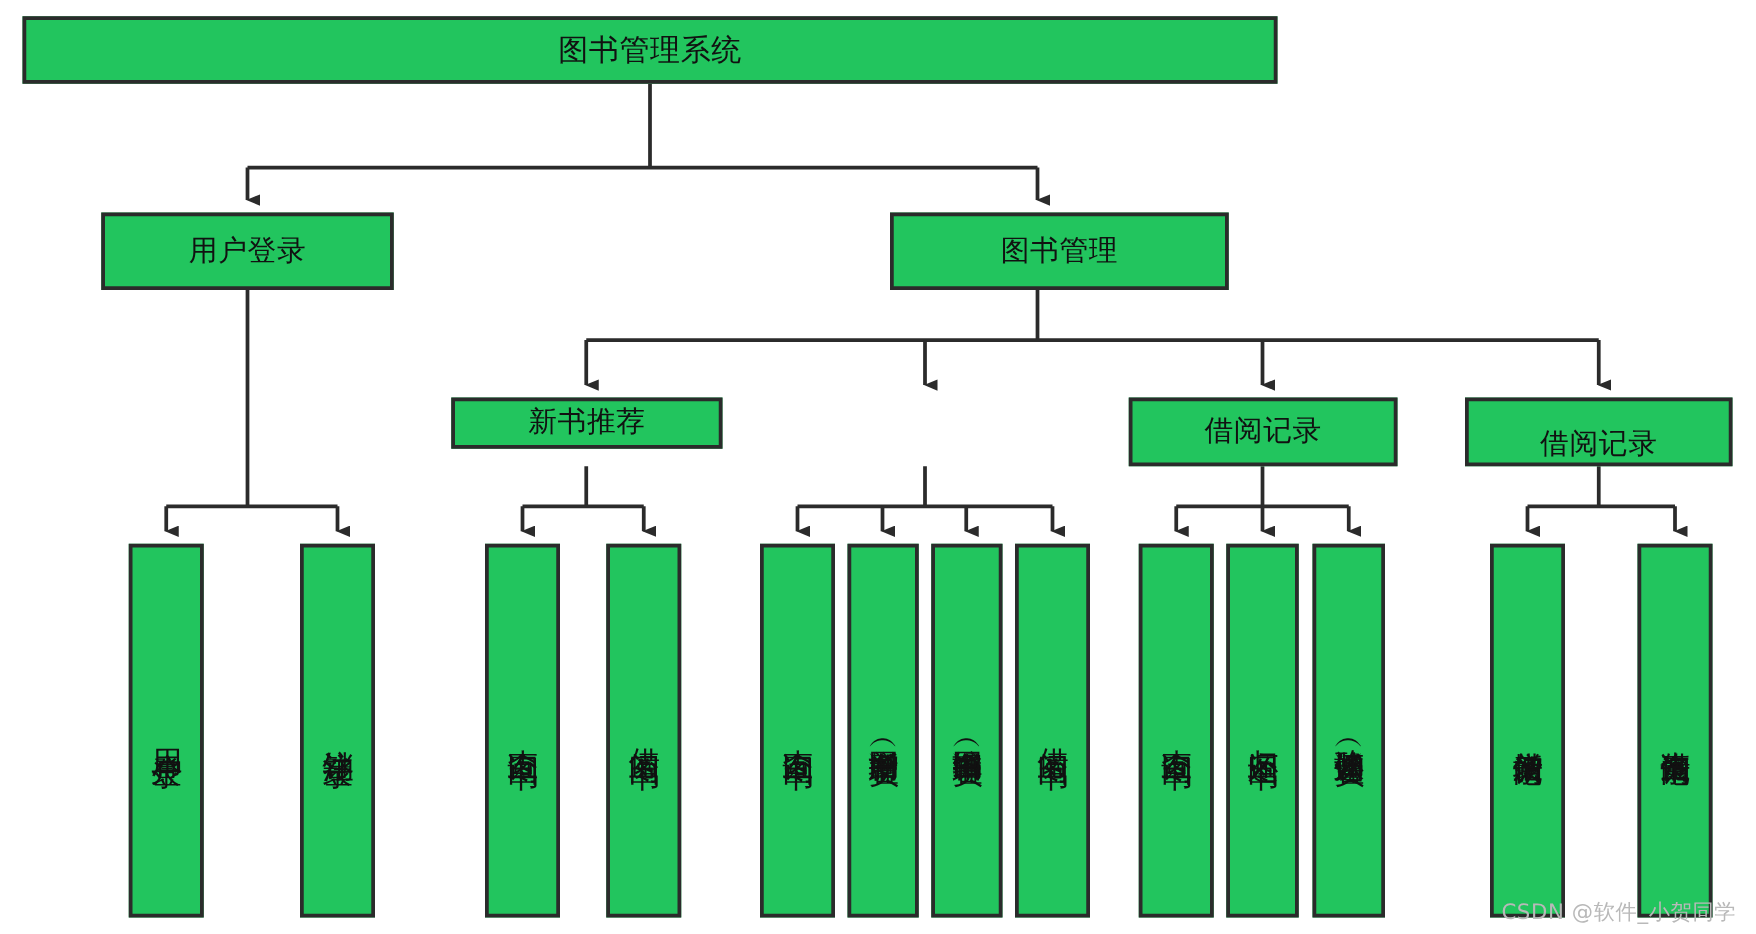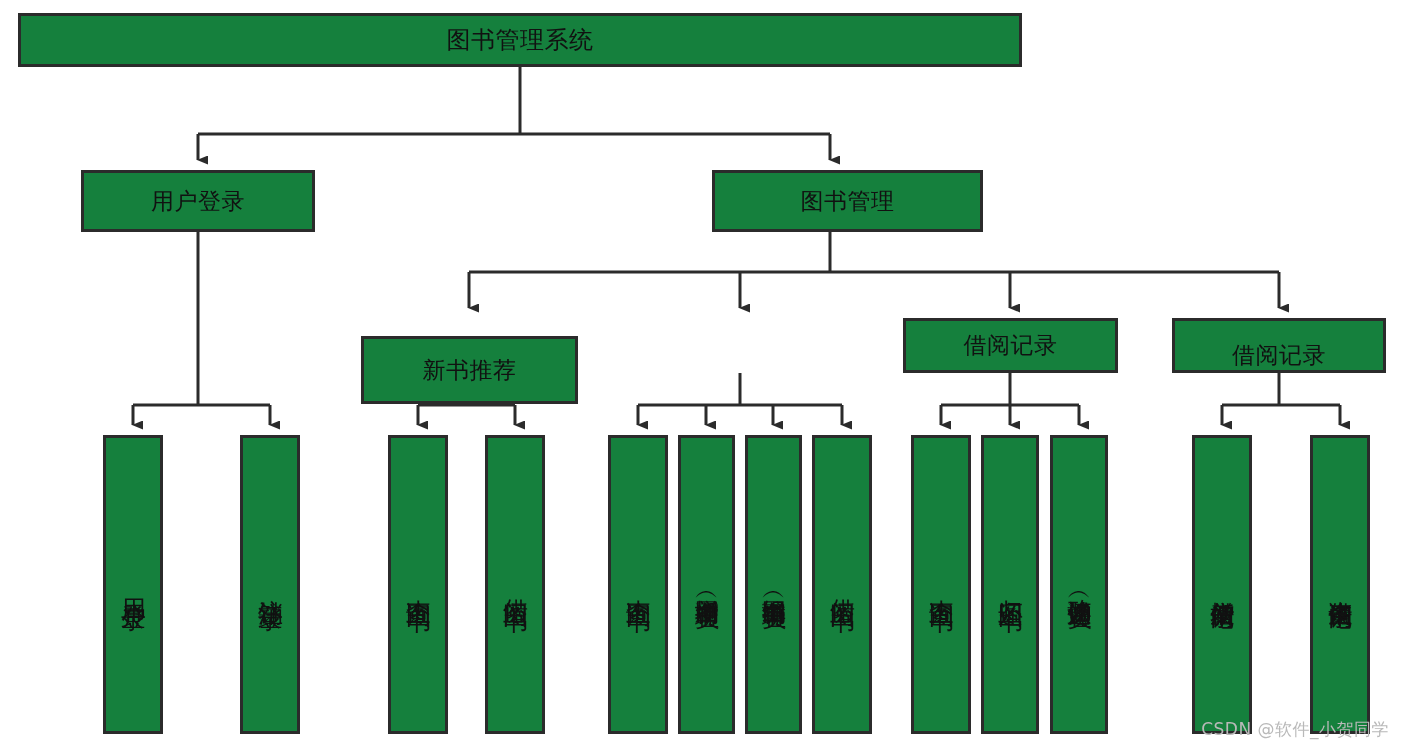--- a/index.html
+++ b/index.html
@@ -8,21 +8,21 @@
     font-family:"DejaVu Sans","Liberation Sans",sans-serif;
     color:#111111;
     width:1405px;height:747px;overflow:hidden;
   }
   #diagram-root{position:relative;width:1405px;height:747px;background:#fff;}
   svg.connectors{position:absolute;left:0;top:0;width:1405px;height:747px;pointer-events:none;}
 
   .node{
     position:absolute;
     box-sizing:border-box;
-    background:#15803d;
+    background:#22c55e;
     border:3px solid #2b2b2b;
     display:flex;
     align-items:center;
     justify-content:center;
     text-align:center;
     line-height:1.25;
   }
   .node .label{
     display:block;
     letter-spacing:0.5px;
@@ -126,21 +126,21 @@
     <span class="label">图书管理系统</span>
   </div>
 
   <div class="node h" style="left:81px;top:170px;width:234px;height:62px;">
     <span class="label">用户登录</span>
   </div>
   <div class="node h" style="left:712px;top:170px;width:271px;height:62px;">
     <span class="label">图书管理</span>
   </div>
 
-  <div class="node h" style="left:361px;top:336px;width:217px;height:68px;">
+  <div class="node h" style="left:361px;top:318px;width:217px;height:41px;">
     <span class="label">新书推荐</span>
   </div>
   <div class="node h" style="left:903px;top:318px;width:215px;height:55px;">
     <span class="label">借阅记录</span>
   </div>
   <div class="node h" style="left:1172px;top:318px;width:214px;height:55px;align-items:flex-end;">
     <span class="label">借阅记录</span>
   </div>
 
   <div class="node v" style="left:103px;top:435px;width:60px;height:299px;">

